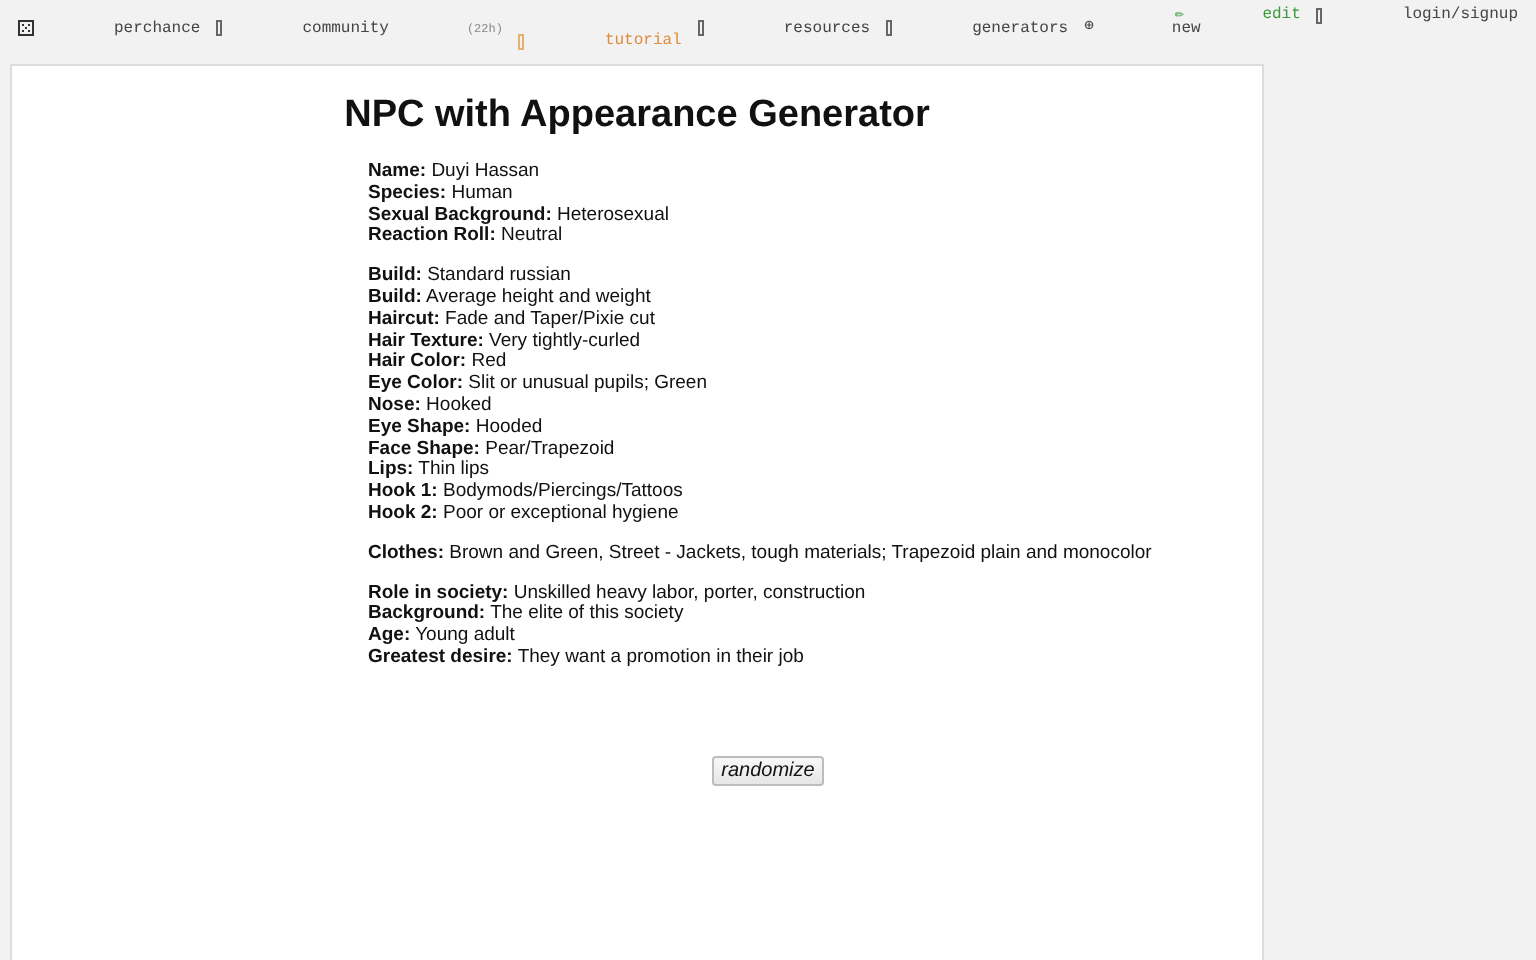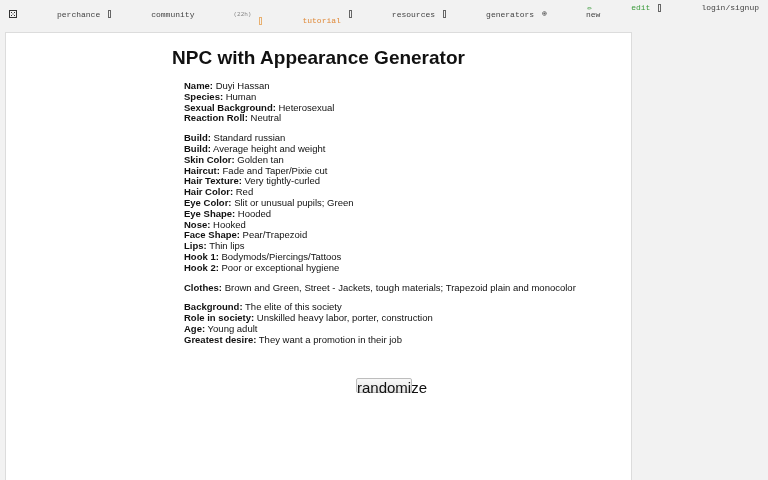--- a/index.html
+++ b/index.html
@@ -105,27 +105,28 @@
     .group { margin-bottom: 9px; }
     .row { white-space: nowrap; }
     .row b { font-weight: bold; }
     .randomize {
       position: absolute;
       left: 350px;
       top: 345px;
       width: 56px;
       height: 15px;
       font-family: "Liberation Sans", sans-serif;
-      font-size: 15px;
+      font-size: 10px;
       color: #111;
       background: linear-gradient(#f8f8f8, #e6e6e6);
       border: 1px solid #bdbdbd;
       border-radius: 2px;
       padding: 0;
       cursor: pointer;
+      font-style: italic;
     }
   </style>
 </head>
 <body>
 
 <div class="topnav">
   <div class="nav-left">
     <a class="nav-item">
       <span class="nav-icon dice-icon"></span>
       <span>perchance</span>
@@ -171,39 +172,38 @@
     <div class="group">
       <div class="row"><b>Name:</b> <span>Duyi Hassan</span></div>
       <div class="row"><b>Species:</b> <span>Human</span></div>
       <div class="row"><b>Sexual Background:</b> <span>Heterosexual</span></div>
       <div class="row"><b>Reaction Roll:</b> <span>Neutral</span></div>
     </div>
 
     <div class="group">
       <div class="row"><b>Build:</b> <span>Standard russian</span></div>
       <div class="row"><b>Build:</b> <span>Average height and weight</span></div>
-      <div class="row"><b>Skin Color:</b> <span>Golden tan</span></div>
       <div class="row"><b>Haircut:</b> <span>Fade and Taper/Pixie cut</span></div>
       <div class="row"><b>Hair Texture:</b> <span>Very tightly-curled</span></div>
       <div class="row"><b>Hair Color:</b> <span>Red</span></div>
       <div class="row"><b>Eye Color:</b> <span>Slit or unusual pupils; Green</span></div>
+      <div class="row"><b>Nose:</b> <span>Hooked</span></div>
       <div class="row"><b>Eye Shape:</b> <span>Hooded</span></div>
-      <div class="row"><b>Nose:</b> <span>Hooked</span></div>
       <div class="row"><b>Face Shape:</b> <span>Pear/Trapezoid</span></div>
       <div class="row"><b>Lips:</b> <span>Thin lips</span></div>
       <div class="row"><b>Hook 1:</b> <span>Bodymods/Piercings/Tattoos</span></div>
       <div class="row"><b>Hook 2:</b> <span>Poor or exceptional hygiene</span></div>
     </div>
 
     <div class="group">
       <div class="row"><b>Clothes:</b> <span>Brown and Green, Street - Jackets, tough materials; Trapezoid plain and monocolor</span></div>
     </div>
 
     <div class="group">
+      <div class="row"><b>Role in society:</b> <span>Unskilled heavy labor, porter, construction</span></div>
       <div class="row"><b>Background:</b> <span>The elite of this society</span></div>
-      <div class="row"><b>Role in society:</b> <span>Unskilled heavy labor, porter, construction</span></div>
       <div class="row"><b>Age:</b> <span>Young adult</span></div>
       <div class="row"><b>Greatest desire:</b> <span>They want a promotion in their job</span></div>
     </div>
   </div>
 
   <button class="randomize">randomize</button>
 </div>
 
 </body></html>

